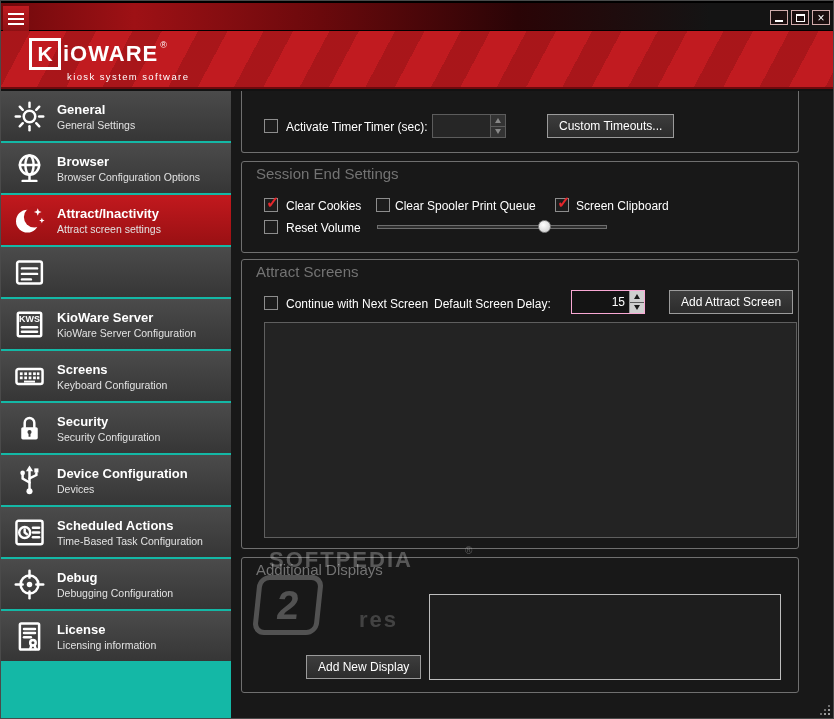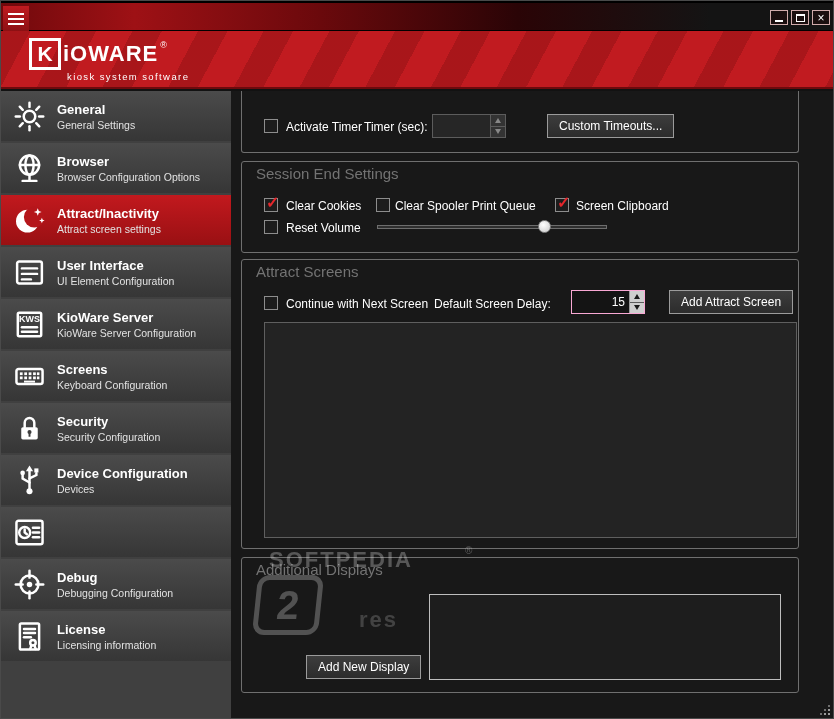--- a/index.html
+++ b/index.html
@@ -26,21 +26,21 @@
     background:repeating-linear-gradient(118deg, rgba(70,0,0,.20) 0 26px, rgba(0,0,0,0) 26px 58px); }
   #logo { position:absolute; left:28px; top:7px; color:#fff; }
   #logo .row1 { display:flex; align-items:center; }
   .kbox { width:32px; height:32px; border:3px solid #fff; display:flex; align-items:center; justify-content:center;
     font-size:21px; font-weight:bold; color:#fff; }
   .brand-rest { font-size:22px; font-weight:bold; letter-spacing:1px; margin-left:2px; }
   .brand-reg { font-size:9px; margin-left:2px; align-self:flex-start; margin-top:2px; }
   .tagline { margin-left:38px; margin-top:1px; font-size:9.5px; letter-spacing:1.4px; }
 
   
-  #sidebar { position:absolute; left:0; top:90px; width:230px; height:629px; background:#404040; }
+  #sidebar { position:absolute; left:0; top:90px; width:230px; height:629px; background:#14b8a6; }
   .side-item { position:relative; width:230px; height:50px; margin-bottom:2px; display:flex; align-items:center;
     background:linear-gradient(180deg,#4b4b4b,#363636); cursor:pointer; }
   .side-item.selected { background:linear-gradient(180deg,#c2191e,#991013); }
   .side-icon { width:56px; display:flex; align-items:center; justify-content:center; flex:0 0 56px; }
   .side-icon svg { width:33px; height:33px; }
   .side-text { display:flex; flex-direction:column; gap:2px; }
   .side-title { font-size:13px; font-weight:bold; color:#fff; }
   .side-sub { font-size:10.5px; color:#e2e2e2; }
 
   
@@ -185,24 +185,20 @@
 
     <div class="side-item">
       <span class="side-icon">
         <svg viewBox="0 0 24 24">
             <rect class="icn" x="3" y="4" width="18" height="16" rx="1.5"></rect>
             <line class="icn" x1="6.5" y1="9" x2="17.5" y2="9"></line>
             <line class="icn" x1="6.5" y1="13" x2="17.5" y2="13"></line>
             <line class="icn" x1="6.5" y1="17" x2="13" y2="17"></line>
           </svg>
       </span>
-      <span class="side-text">
-          <span class="side-title">User Interface</span>
-          <span class="side-sub">UI Element Configuration</span>
-        </span>
     </div>
 
     <div class="side-item">
       <span class="side-icon">
         <svg viewBox="0 0 24 24">
             <rect class="icn" x="3.5" y="3.5" width="17" height="17" rx="1"></rect>
             <text x="12" y="10.5" font-size="6.5" fill="#fff" text-anchor="middle" font-weight="bold" font-family="Liberation Sans, sans-serif">KWS</text>
             <line class="icn" x1="6.5" y1="14" x2="17.5" y2="14"></line>
             <line class="icn" x1="6.5" y1="17.2" x2="17.5" y2="17.2"></line>
           </svg>
@@ -275,20 +271,24 @@
       <span class="side-icon">
         <svg viewBox="0 0 24 24">
             <rect class="icn" x="2.5" y="3.5" width="19" height="17" rx="1.5"></rect>
             <circle class="icn" cx="8.5" cy="12" r="4"></circle>
             <path class="icn" d="M8.5 9.8V12l1.6 1.2" stroke-width="1.4"></path>
             <line class="icn" x1="14.5" y1="8.5" x2="19" y2="8.5"></line>
             <line class="icn" x1="14.5" y1="12" x2="19" y2="12"></line>
             <line class="icn" x1="14.5" y1="15.5" x2="19" y2="15.5"></line>
           </svg>
       </span>
+      <span class="side-text">
+          <span class="side-title">Scheduled Actions</span>
+          <span class="side-sub">Time-Based Task Configuration</span>
+        </span>
     </div>
 
     <div class="side-item">
       <span class="side-icon">
         <svg viewBox="0 0 24 24">
             <circle class="icn" cx="12" cy="12" r="6.5"></circle>
             <circle class="icn-fill" cx="12" cy="12" r="2"></circle>
             <line class="icn" x1="12" y1="2" x2="12" y2="7"></line>
             <line class="icn" x1="12" y1="17" x2="12" y2="22"></line>
             <line class="icn" x1="2" y1="12" x2="7" y2="12"></line>

